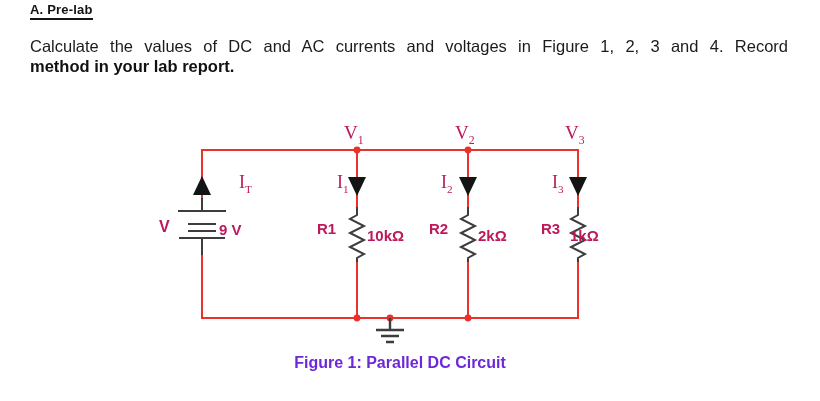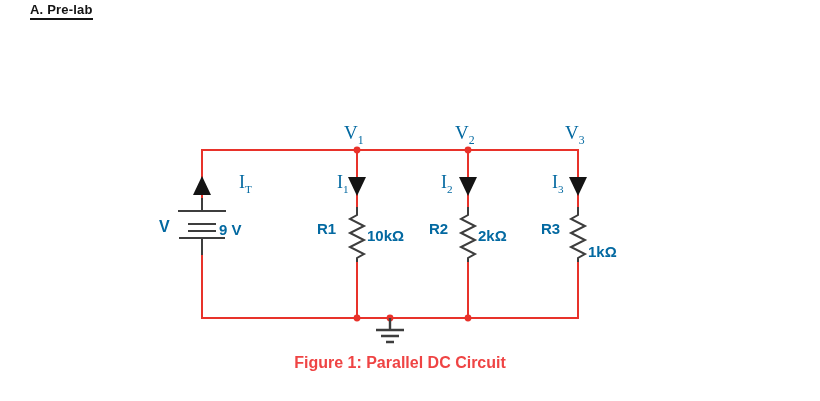--- a/index.html
+++ b/index.html
@@ -31,44 +31,50 @@
     left: 30px; top: 36px; width: 758px;
     font-size: 16.5px; line-height: 20.4px;
     color: #1b1b1b;
   }
   .jline { text-align: justify; text-align-last: justify; }
   .para b { font-weight: bold; color: #111; }
 
   
   .circuit-svg { position: absolute; left: 0; top: 0; }
 
-  .clabel { position: absolute; white-space: nowrap; color: #0369a1; }
+  .clabel { position: absolute; white-space: nowrap; color: #be185d; }
   .serif  { font-family: "Liberation Serif", serif; }
   .sz19   { font-size: 19px; }
   .sz18   { font-size: 18px; }
   .clabel sub { font-size: 0.62em; line-height: 0; }
   .bsans  { font-weight: bold; font-family: "Liberation Sans", sans-serif; }
   .sz16   { font-size: 16px; }
   .sz15   { font-size: 15px; }
 
   .caption {
     left: 190px; top: 354px; width: 420px;
     text-align: center;
     font-size: 16px; font-weight: bold;
-    color: #ef4444;
+    color: #6d28d9;
   }
 </style>
 </head>
 <body>
 
 <div class="abs heading">
   <span class="underlined">A. Pre-lab</span>
 </div>
 
 <div class="abs para">
+  <div class="jline">
+    <span>Calculate the values of DC and AC currents and voltages in Figure 1, 2, 3 and 4. Record</span>
+  </div>
+  <div>
+    <b>method in your lab report.</b>
+  </div>
 </div>
 
 <svg class="circuit-svg" width="820" height="401" viewBox="0 0 820 401">
 
   <g fill="none" stroke="#e8322a" stroke-width="2">
     <path d="M202 198 V150 H578 V207"></path>
     <path d="M578 262 V318 H202 V255"></path>
     <path d="M357 150 V207 M357 262 V318"></path>
     <path d="M468 150 V207 M468 262 V318"></path>
   </g>
@@ -107,15 +113,15 @@
 <span class="clabel serif sz18" style="left:552px; top:172px;"><span>I</span><sub>3</sub></span>
 
 <span class="clabel bsans sz16" style="left:159px; top:218px;">V</span>
 <span class="clabel bsans sz15" style="left:219px; top:221px;text-align:center;">9 V</span>
 
 <span class="clabel bsans sz15" style="left:317px; top:220px;">R1</span>
 <span class="clabel bsans sz15" style="left:367px; top:227px;">10kΩ</span>
 <span class="clabel bsans sz15" style="left:429px; top:220px;">R2</span>
 <span class="clabel bsans sz15" style="left:478px; top:227px;">2kΩ</span>
 <span class="clabel bsans sz15" style="left:541px; top:220px;">R3</span>
-<span class="clabel bsans sz15" style="left:588px; top:227px;margin-top:16px;">1kΩ</span>
+<span class="clabel bsans sz15" style="left:570px; top:227px;">1kΩ</span>
 
 <div class="abs caption">Figure 1: Parallel DC Circuit</div>
 
 </body></html>

